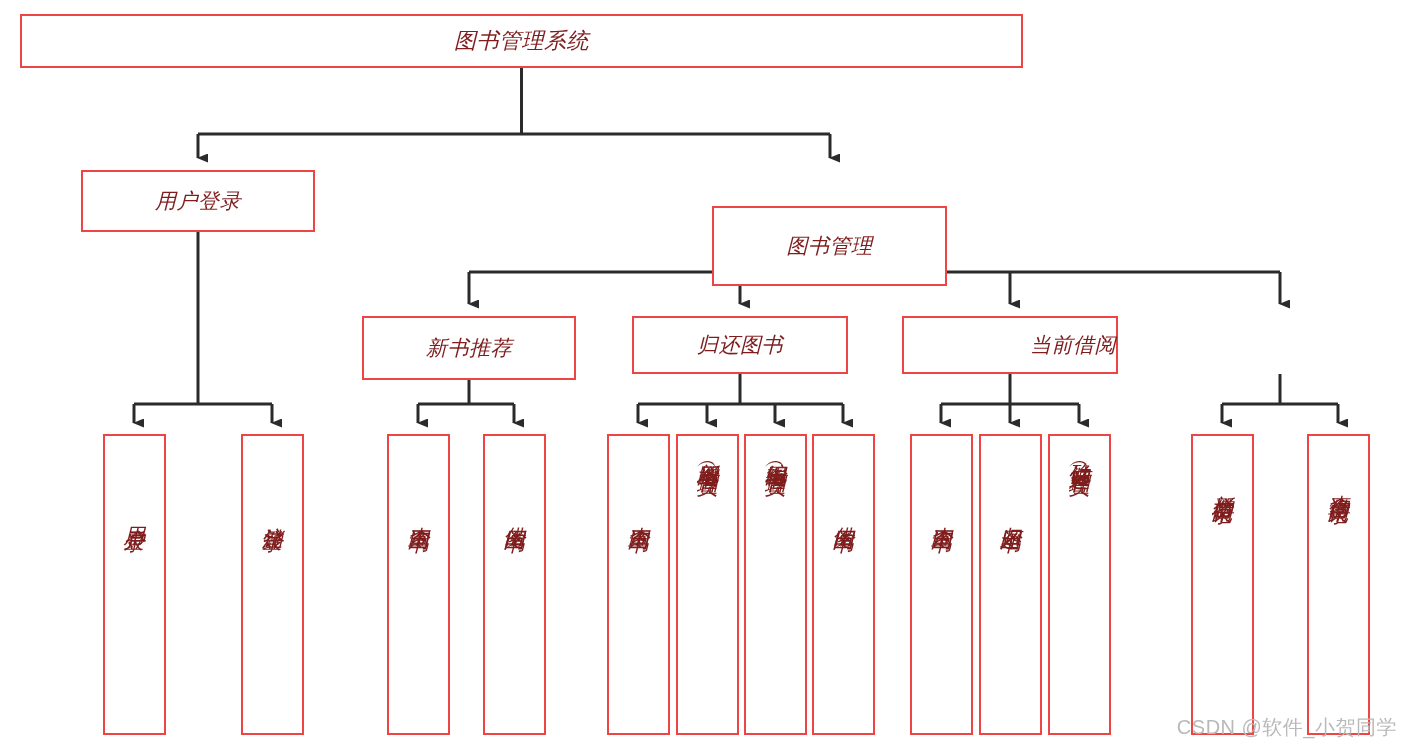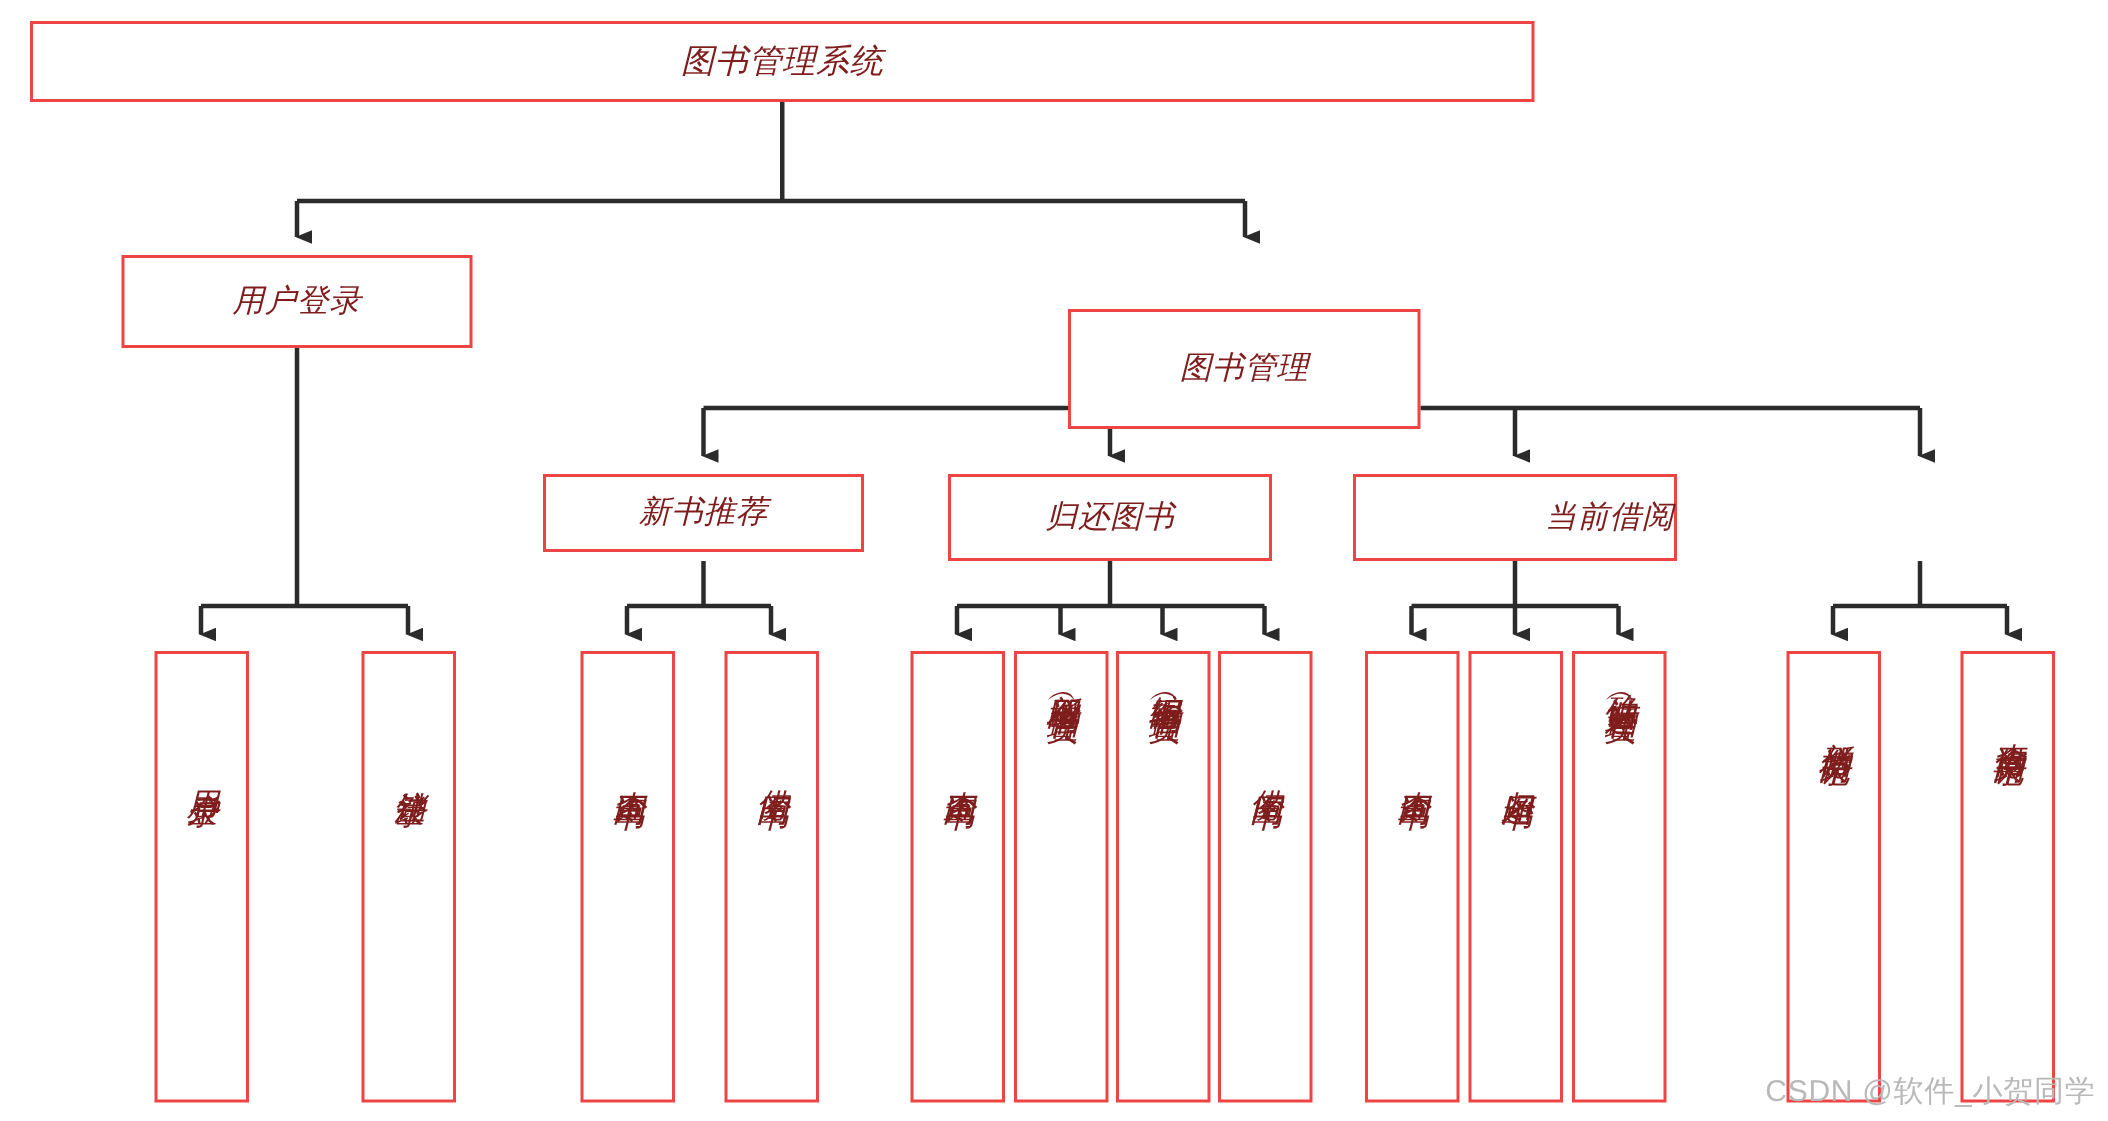--- a/index.html
+++ b/index.html
@@ -138,21 +138,21 @@
   </div>
 
   <div class="node horiz" style="left:81px; top:170px; width:234px; height:62px;">
     <span class="node-label">用户登录</span>
   </div>
 
   <div class="node horiz" style="left:712px; top:170px; width:235px; height:80px;margin-top:36px;">
     <span class="node-label">图书管理</span>
   </div>
 
-  <div class="node horiz" style="left:362px; top:316px; width:214px; height:52px;">
+  <div class="node horiz" style="left:362px; top:316px; width:214px; height:64px;">
     <span class="node-label">新书推荐</span>
   </div>
 
   <div class="node horiz" style="left:632px; top:316px; width:216px; height:58px;">
     <span class="node-label">归还图书</span>
   </div>
 
   <div class="node horiz" style="left:902px; top:316px; width:216px; height:58px;justify-content:flex-end;">
     <span class="node-label">当前借阅</span>
   </div>

